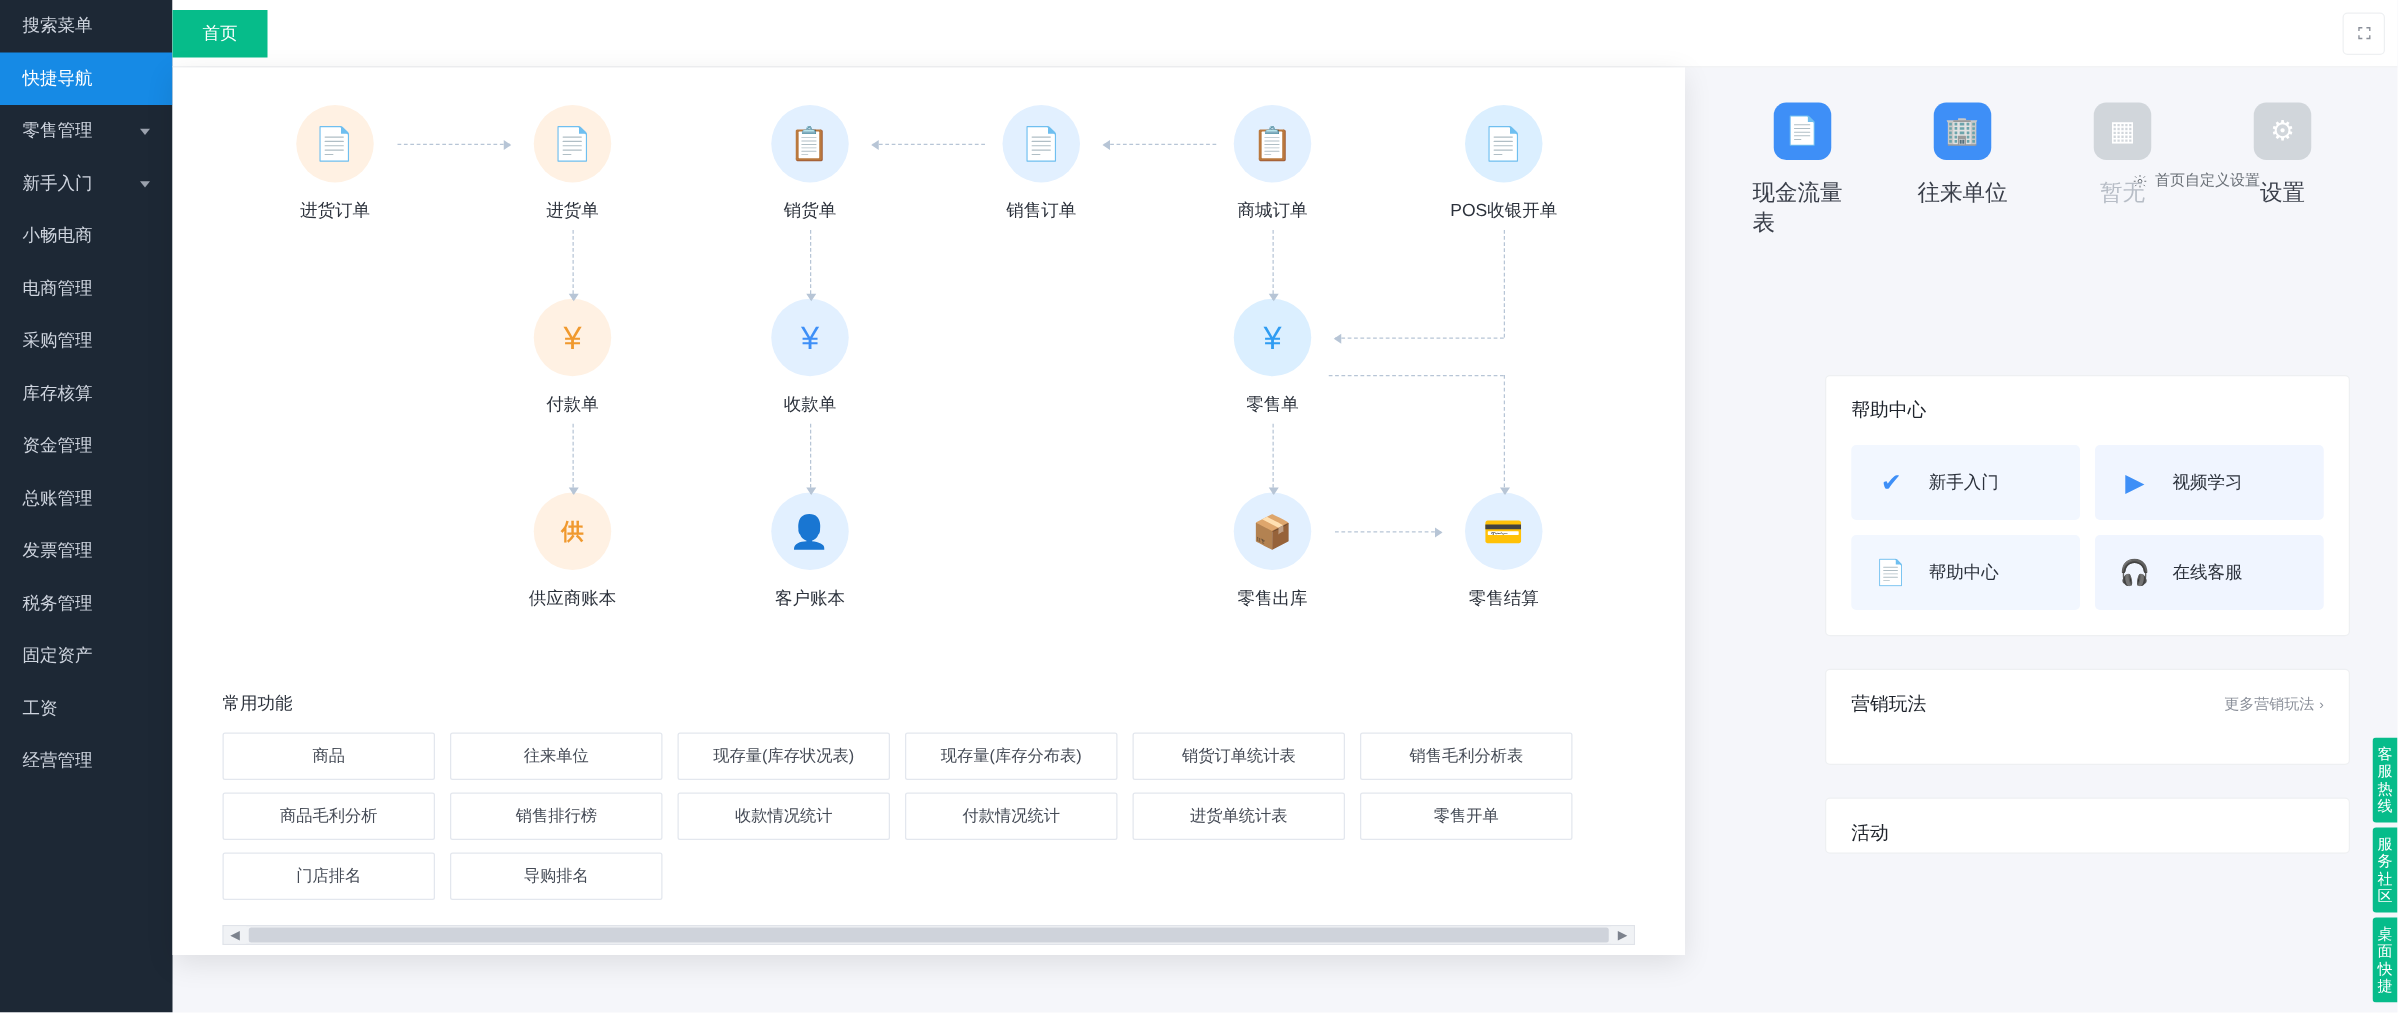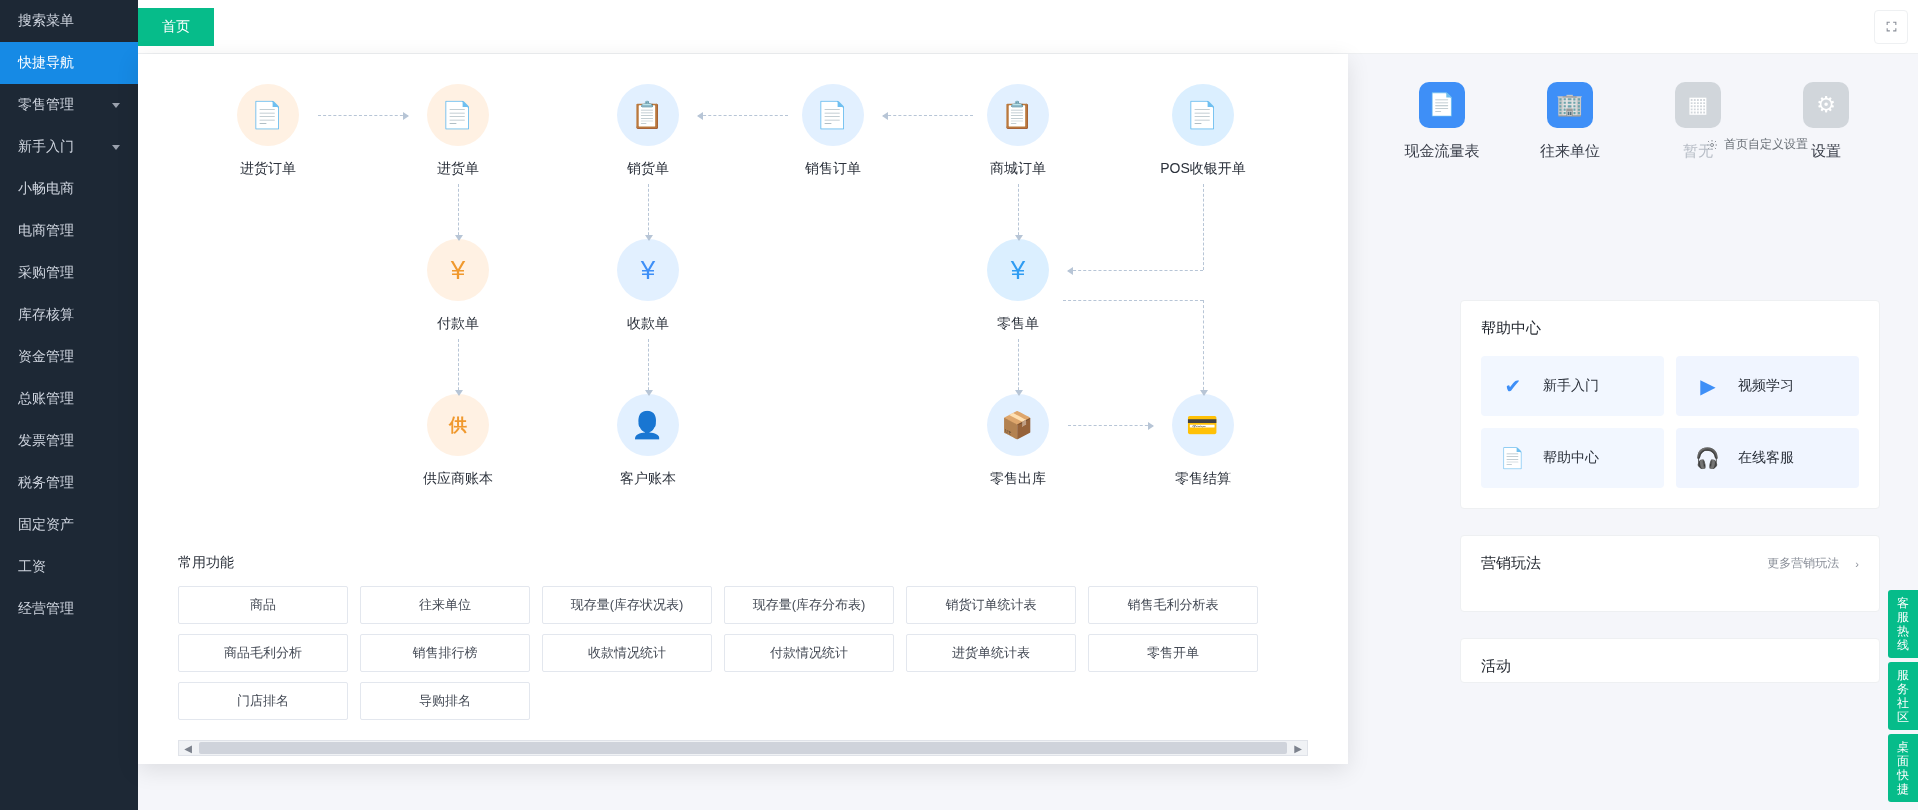--- a/index.html
+++ b/index.html
@@ -19,30 +19,30 @@
   .topbar-spacer { flex: 1; }
   .fullscreen-btn { width: 34px; height: 34px; margin-right: 10px; display: flex; align-items: center; justify-content: center; cursor: pointer; color: #8a8f99; border: 1px solid #eef0f2; border-radius: 4px; }
 
   
   .content { flex: 1; overflow: hidden; position: relative; padding: 30px 40px; }
   .quick-row-right { position: absolute; right: 52px; top: 28px; display: flex; gap: 48px; align-items: flex-start; }
   .qitem { display: flex; flex-direction: column; align-items: center; gap: 14px; width: 80px; }
   .qicon { width: 46px; height: 46px; border-radius: 10px; display: flex; align-items: center; justify-content: center; font-size: 22px; color: #fff; }
   .qicon.blue { background: #3e8ff7; }
   .qicon.grey { background: #d1d6db; }
-  .qlabel { font-size: 15px; color: #3a3f4a; }
+  .qlabel { font-size: 18px; color: #3a3f4a; }
   .qlabel.grey { color: #b7bdc6; }
   .custom-settings { position: absolute; top: 82px; right: 110px; font-size: 12px; color: #6a7077; display: flex; align-items: center; gap: 6px; cursor: pointer; }
 
   
   .rightcol { position: absolute; right: 38px; top: 246px; width: 420px; display: flex; flex-direction: column; gap: 26px; }
   .card { background: #fff; border: 1px solid #eef0f2; border-radius: 4px; padding: 18px 20px 20px; }
   .card-title-row { display: flex; justify-content: space-between; align-items: center; margin-bottom: 18px; }
   .card-title { font-size: 15px; color: #1e232b; font-weight: 500; }
-  .card-more { font-size: 12px; color: #8a8f99; cursor: pointer; display: flex; align-items: center; gap: 16px; }
+  .card-more { font-size: 12px; color: #8a8f99; cursor: pointer; display: flex; align-items: center; gap: 4px; }
 
   .help-grid { display: grid; grid-template-columns: 1fr 1fr; gap: 12px; }
   .help-cell { background: #f2f7ff; border-radius: 4px; padding: 14px 16px; display: flex; align-items: center; gap: 14px; cursor: pointer; }
   .help-cell.alt { background: #f0f5ff; }
   .help-cell .icn { width: 32px; height: 32px; display: flex; align-items: center; justify-content: center; color: #3e8ff7; font-size: 20px; }
   .help-cell .txt { font-size: 14px; color: #2b313b; }
 
   .market-grid { display: grid; grid-template-columns: 1fr 1fr; gap: 12px; }
   .market-cell { background: #f6f8fb; border-radius: 4px; padding: 12px 16px; cursor: pointer; }
   .market-cell .mt { font-size: 14px; color: #1e232b; margin-bottom: 4px; }
@@ -74,21 +74,21 @@
 
   
   .hscroll { margin-top: 20px; height: 16px; background: #f0f2f5; position: relative; border: 1px solid #e0e3e9; }
   .hscroll .btn { position: absolute; top: 0; width: 18px; height: 14px; background: #f0f2f5; display: flex; align-items: center; justify-content: center; color: #7c828d; font-size: 10px; cursor: pointer; }
   .hscroll .btn.l { left: 0; }
   .hscroll .btn.r { right: 0; }
   .hscroll .thumb { position: absolute; left: 20px; right: 20px; top: 1px; height: 12px; background: #cfd3db; border-radius: 2px; cursor: pointer; }
 
   
   .dock { position: fixed; right: 0; top: 590px; display: flex; flex-direction: column; gap: 4px; z-index: 50; }
-  .dock-item { width: 30px; background: #06bc8a; color: #fff; font-size: 12px; padding: 6px 4px; border-radius: 3px 0 0 3px; text-align: center; line-height: 14px; cursor: pointer; }
+  .dock-item { width: 20px; background: #06bc8a; color: #fff; font-size: 12px; padding: 6px 4px; border-radius: 3px 0 0 3px; text-align: center; line-height: 14px; cursor: pointer; }
 
   
   .svg { width: 1em; height: 1em; display: inline-block; }
 </style>
 </head>
 <body>
 
 <div class="app">
 
   <nav class="sidebar">

